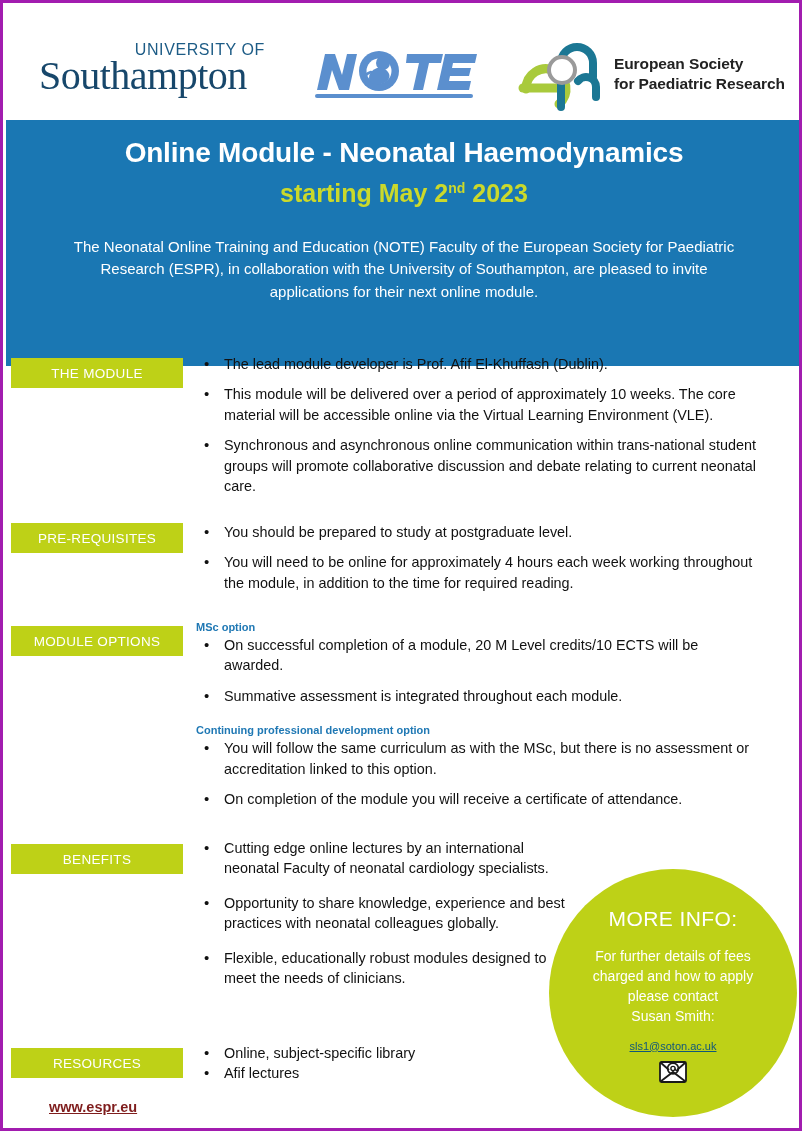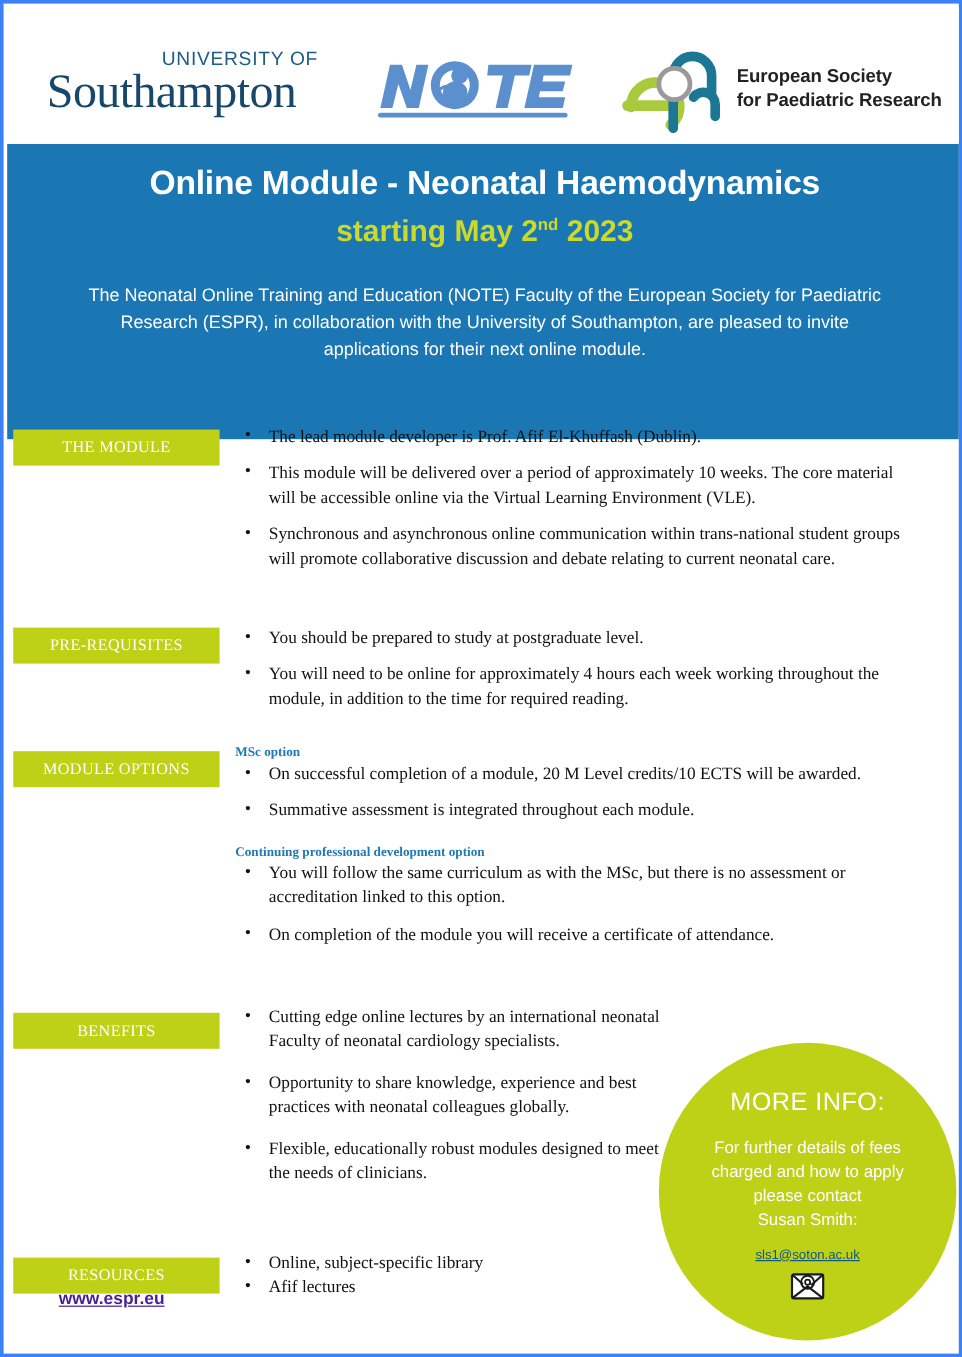--- a/index.html
+++ b/index.html
@@ -9,21 +9,21 @@
   }
   body {
     font-family: "Liberation Sans", sans-serif;
   }
   .page {
     position: relative;
     width: 802px;
     height: 1131px;
     background: #ffffff;
     box-sizing: border-box;
-    border: 3px solid #3b82f6;
+    border: 3px solid #a21caf;
     overflow: hidden;
   }
 
   
   .logo-bar {
     position: absolute;
     left: 3px;
     top: 3px;
     width: 796px;
     height: 112px;
@@ -121,21 +121,20 @@
   }
   .banner-body b { font-weight: normal; }
 
   
   .content {
     position: absolute;
     left: 3px;
     top: 335px;
     width: 796px;
     height: 592px;
-    font-family: Liberation Serif, serif;
   }
   .section {
     position: absolute;
     left: 0;
     width: 796px;
   }
   .tag {
     position: absolute;
     left: 5px;
     width: 172px;
@@ -220,24 +219,24 @@
   .envelope-icon {
     margin-top: 7px;
     display: flex;
     justify-content: center;
   }
 
   
   .footer-link {
     position: absolute;
     left: 46px;
-    top: 1072px;
+    top: 1096px;
     font-size: 14.5px;
     font-weight: bold;
-    color: #4c1d95;
+    color: #7f1d1d;
     text-decoration: underline;
     text-align: center;
   }
 </style>
 </head>
 <body>
 
 <div class="page">
 
   <div class="logo-bar">

